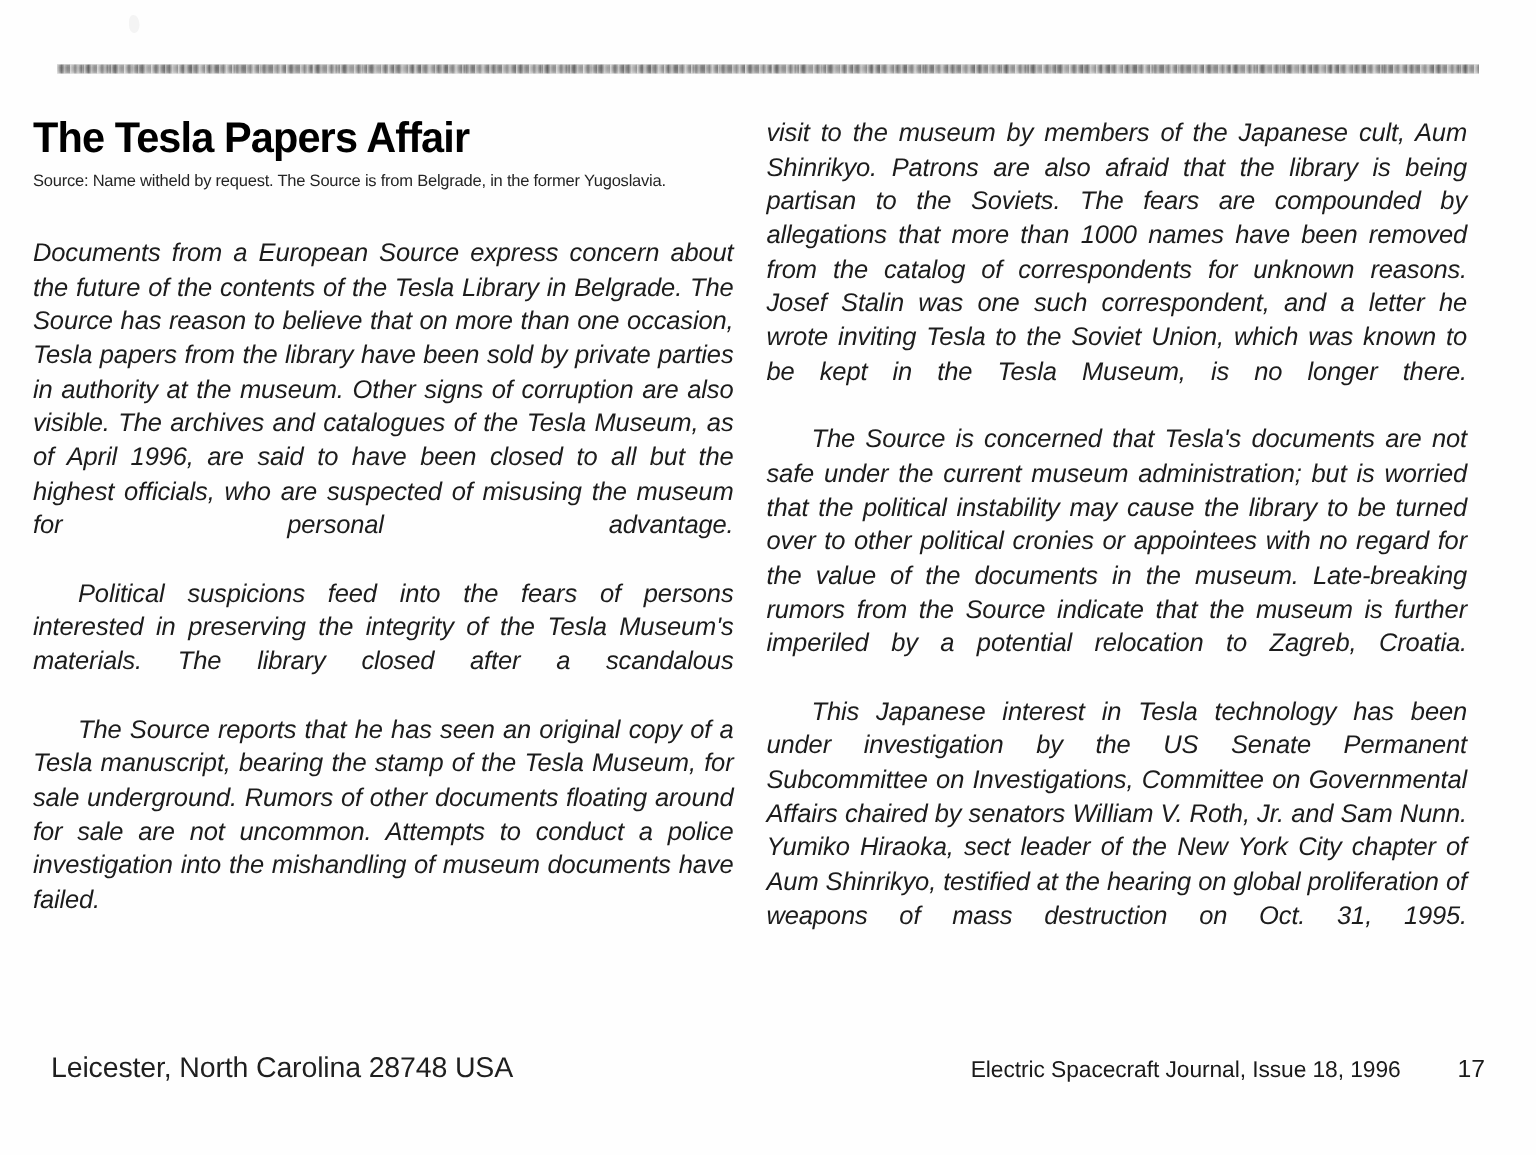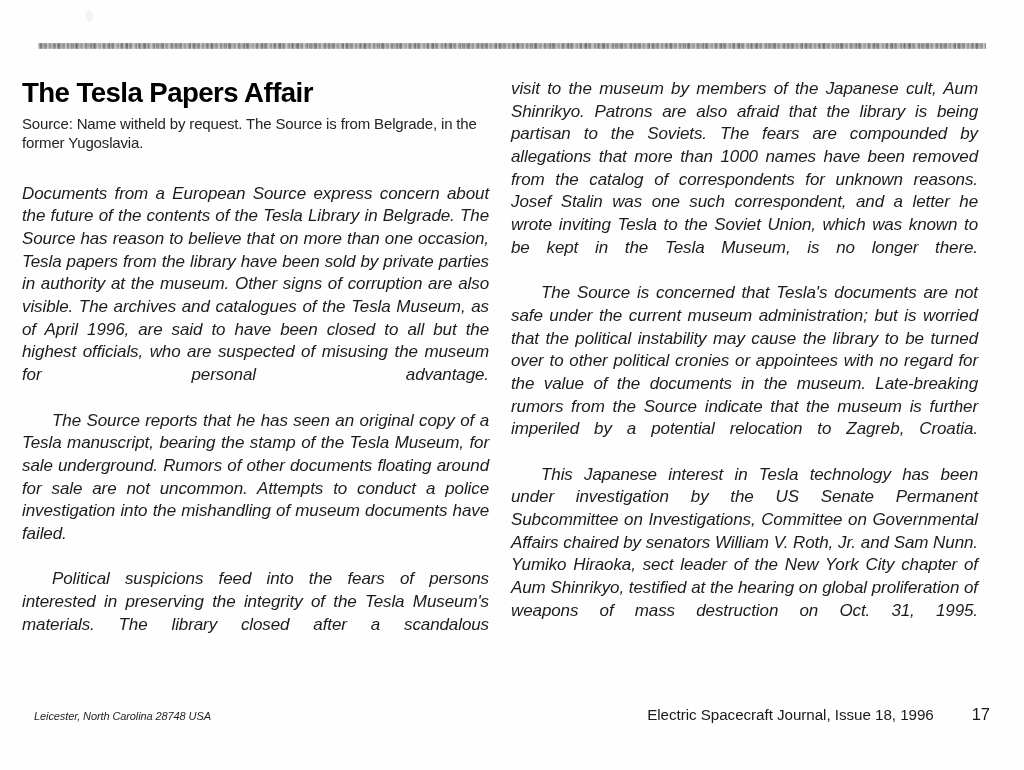--- a/index.html
+++ b/index.html
@@ -72,21 +72,21 @@
     letter-spacing: -0.6px;
     line-height: 1.04;
     margin: 0 0 6px 0;
     color: #000000;
     font-stretch: condensed;
     transform: scaleX(0.97);
     transform-origin: left center;
   }
 
   .article-source {
-    font-size: 15px;
+    font-size: 11px;
     line-height: 1.30;
     margin: 0 0 30px 0;
     color: #242424;
     letter-spacing: -0.15px;
   }
 
   
   .body-para {
     font-size: 17px;
     font-style: italic;
@@ -111,22 +111,21 @@
   .footer {
     position: absolute;
     left: 34px;
     right: 34px;
     bottom: 46px;
     display: flex;
     align-items: baseline;
     justify-content: space-between;
   }
   .footer-left {
-    font-size: 11px;
-    font-style: italic;
+    font-size: 19px;
     color: #1f1f1f;
     letter-spacing: -0.1px;
   }
   .footer-right {
     display: flex;
     align-items: baseline;
     gap: 38px;
     font-size: 15.2px;
     color: #1a1a1a;
     letter-spacing: -0.05px;
@@ -148,23 +147,23 @@
   <div class="columns">
 
     <div class="col">
 
       <h1 class="article-title">The Tesla Papers Affair</h1>
 
       <p class="article-source">Source: Name witheld by request. The Source is from Belgrade, in the former Yugoslavia.</p>
 
       <p class="body-para">Documents from a European Source express concern about the future of the contents of the Tesla Library in Belgrade. The Source has reason to believe that on more than one occasion, Tesla papers from the library have been sold by private parties in authority at the museum. Other signs of corruption are also visible. The archives and catalogues of the Tesla Museum, as of April 1996, are said to have been closed to all but the highest officials, who are suspected of misusing the museum for personal advantage.</p>
 
+      <p class="body-para indent">Political suspicions feed into the fears of persons interested in preserving the integrity of the Tesla Museum's materials. The library closed after a scandalous</p>
+
       <p class="body-para indent">The Source reports that he has seen an original copy of a Tesla manuscript, bearing the stamp of the Tesla Museum, for sale underground. Rumors of other documents floating around for sale are not uncommon. Attempts to conduct a police investigation into the mishandling of museum documents have failed.</p>
-
-      <p class="body-para indent">Political suspicions feed into the fears of persons interested in preserving the integrity of the Tesla Museum's materials. The library closed after a scandalous</p>
     </div>
 
     <div class="col">
 
       <p class="body-para">visit to the museum by members of the Japanese cult, Aum Shinrikyo. Patrons are also afraid that the library is being partisan to the Soviets. The fears are compounded by allegations that more than 1000 names have been removed from the catalog of correspondents for unknown reasons. Josef Stalin was one such correspondent, and a letter he wrote inviting Tesla to the Soviet Union, which was known to be kept in the Tesla Museum, is no longer there.</p>
 
       <p class="body-para indent">The Source is concerned that Tesla's documents are not safe under the current museum administration; but is worried that the political instability may cause the library to be turned over to other political cronies or appointees with no regard for the value of the documents in the museum. Late-breaking rumors from the Source indicate that the museum is further imperiled by a potential relocation to Zagreb, Croatia.</p>
 
       <p class="body-para indent">This Japanese interest in Tesla technology has been under investigation by the US Senate Permanent Subcommittee on Investigations, Committee on Governmental Affairs chaired by senators William V. Roth, Jr. and Sam Nunn. Yumiko Hiraoka, sect leader of the New York City chapter of Aum Shinrikyo, testified at the hearing on global proliferation of weapons of mass destruction on Oct. 31, 1995.</p>
     </div>

